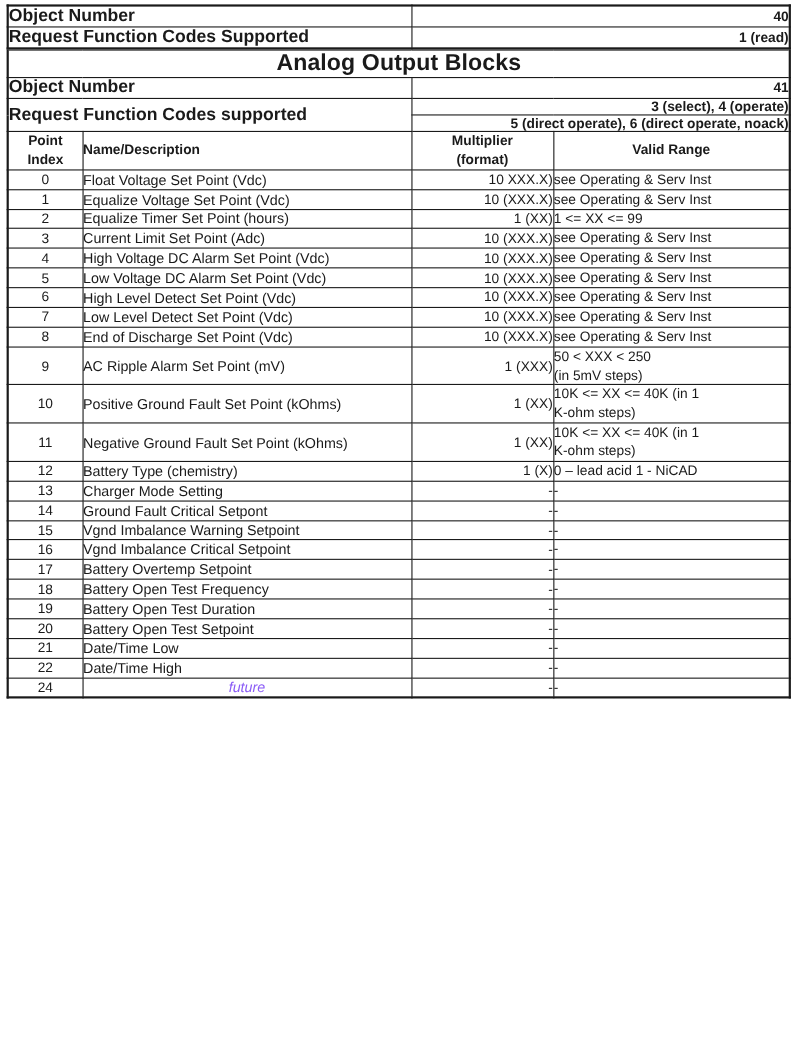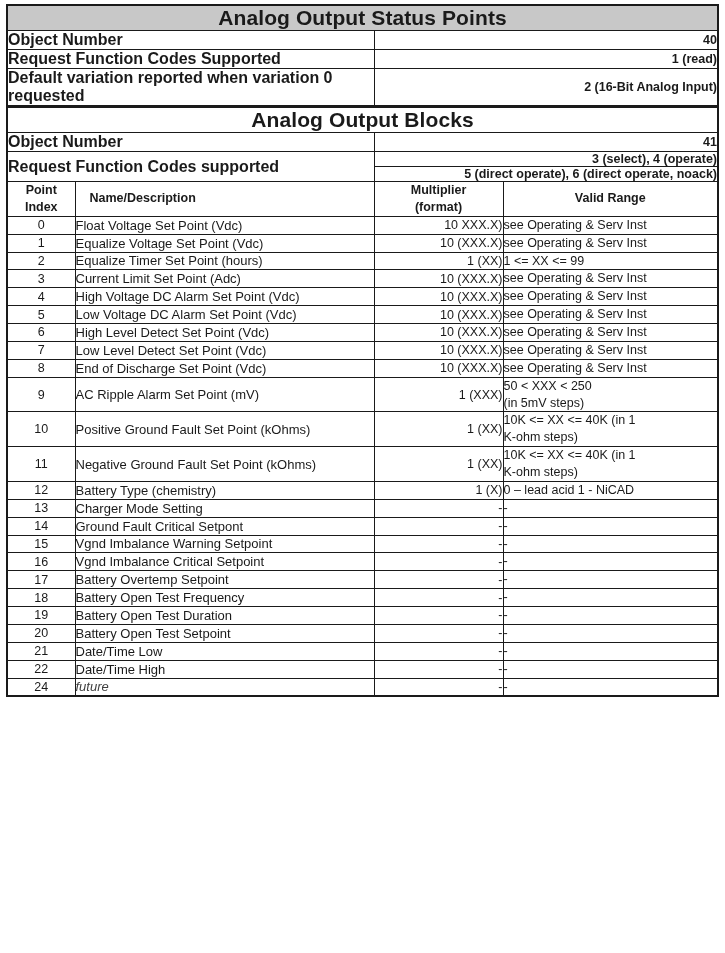--- a/index.html
+++ b/index.html
@@ -62,21 +62,20 @@
   
   .colhead {
     text-align: center;
     font-size: 12.5px;
     font-weight: bold;
     line-height: 1.35;
     padding: 8px 2px 8px 2px;
   }
   .colhead.left-name {
     text-align: left;
-    padding-left: 14px;
   }
 
   
   .c-idx {
     text-align: center;
     font-size: 12.5px;
     padding: 4px 2px;
   }
   .c-name {
     text-align: left;
@@ -88,50 +87,44 @@
     font-size: 12.5px;
     padding: 4px 2px;
   }
   .c-range {
     text-align: left;
     font-size: 12.5px;
     padding: 4px 3px;
     line-height: 1.35;
   }
   .future {
-    color: #404040;
+    color: #8b5cf6;
     font-style: italic;
+    text-align: center;
   }
   .nowrapish { white-space: pre-line; }
 </style>
 </head>
 <body>
 
 <div class="page">
 
   <table class="doc-table">
     <colgroup>
         <col style="width:367px">
         <col style="width:344px">
       </colgroup>
     <tbody>
       <tr>
-        <td colspan="2" class="banner gray">Analog Output Status Points</td>
-      </tr>
-      <tr>
         <td class="kv-key">Object Number</td>
         <td class="kv-val">40</td>
       </tr>
       <tr>
         <td class="kv-key">Request Function Codes Supported</td>
         <td class="kv-val">1 (read)</td>
-      </tr>
-      <tr>
-        <td class="kv-key">Default variation reported when variation 0 requested</td>
-        <td class="kv-val">2 (16-Bit Analog Input)</td>
       </tr>
     </tbody>
   </table>
 
   <table class="doc-table" style="border-top:none;">
     <colgroup>
       <col style="width:68px">
       <col style="width:299px">
       <col style="width:129px">
       <col style="width:215px">

